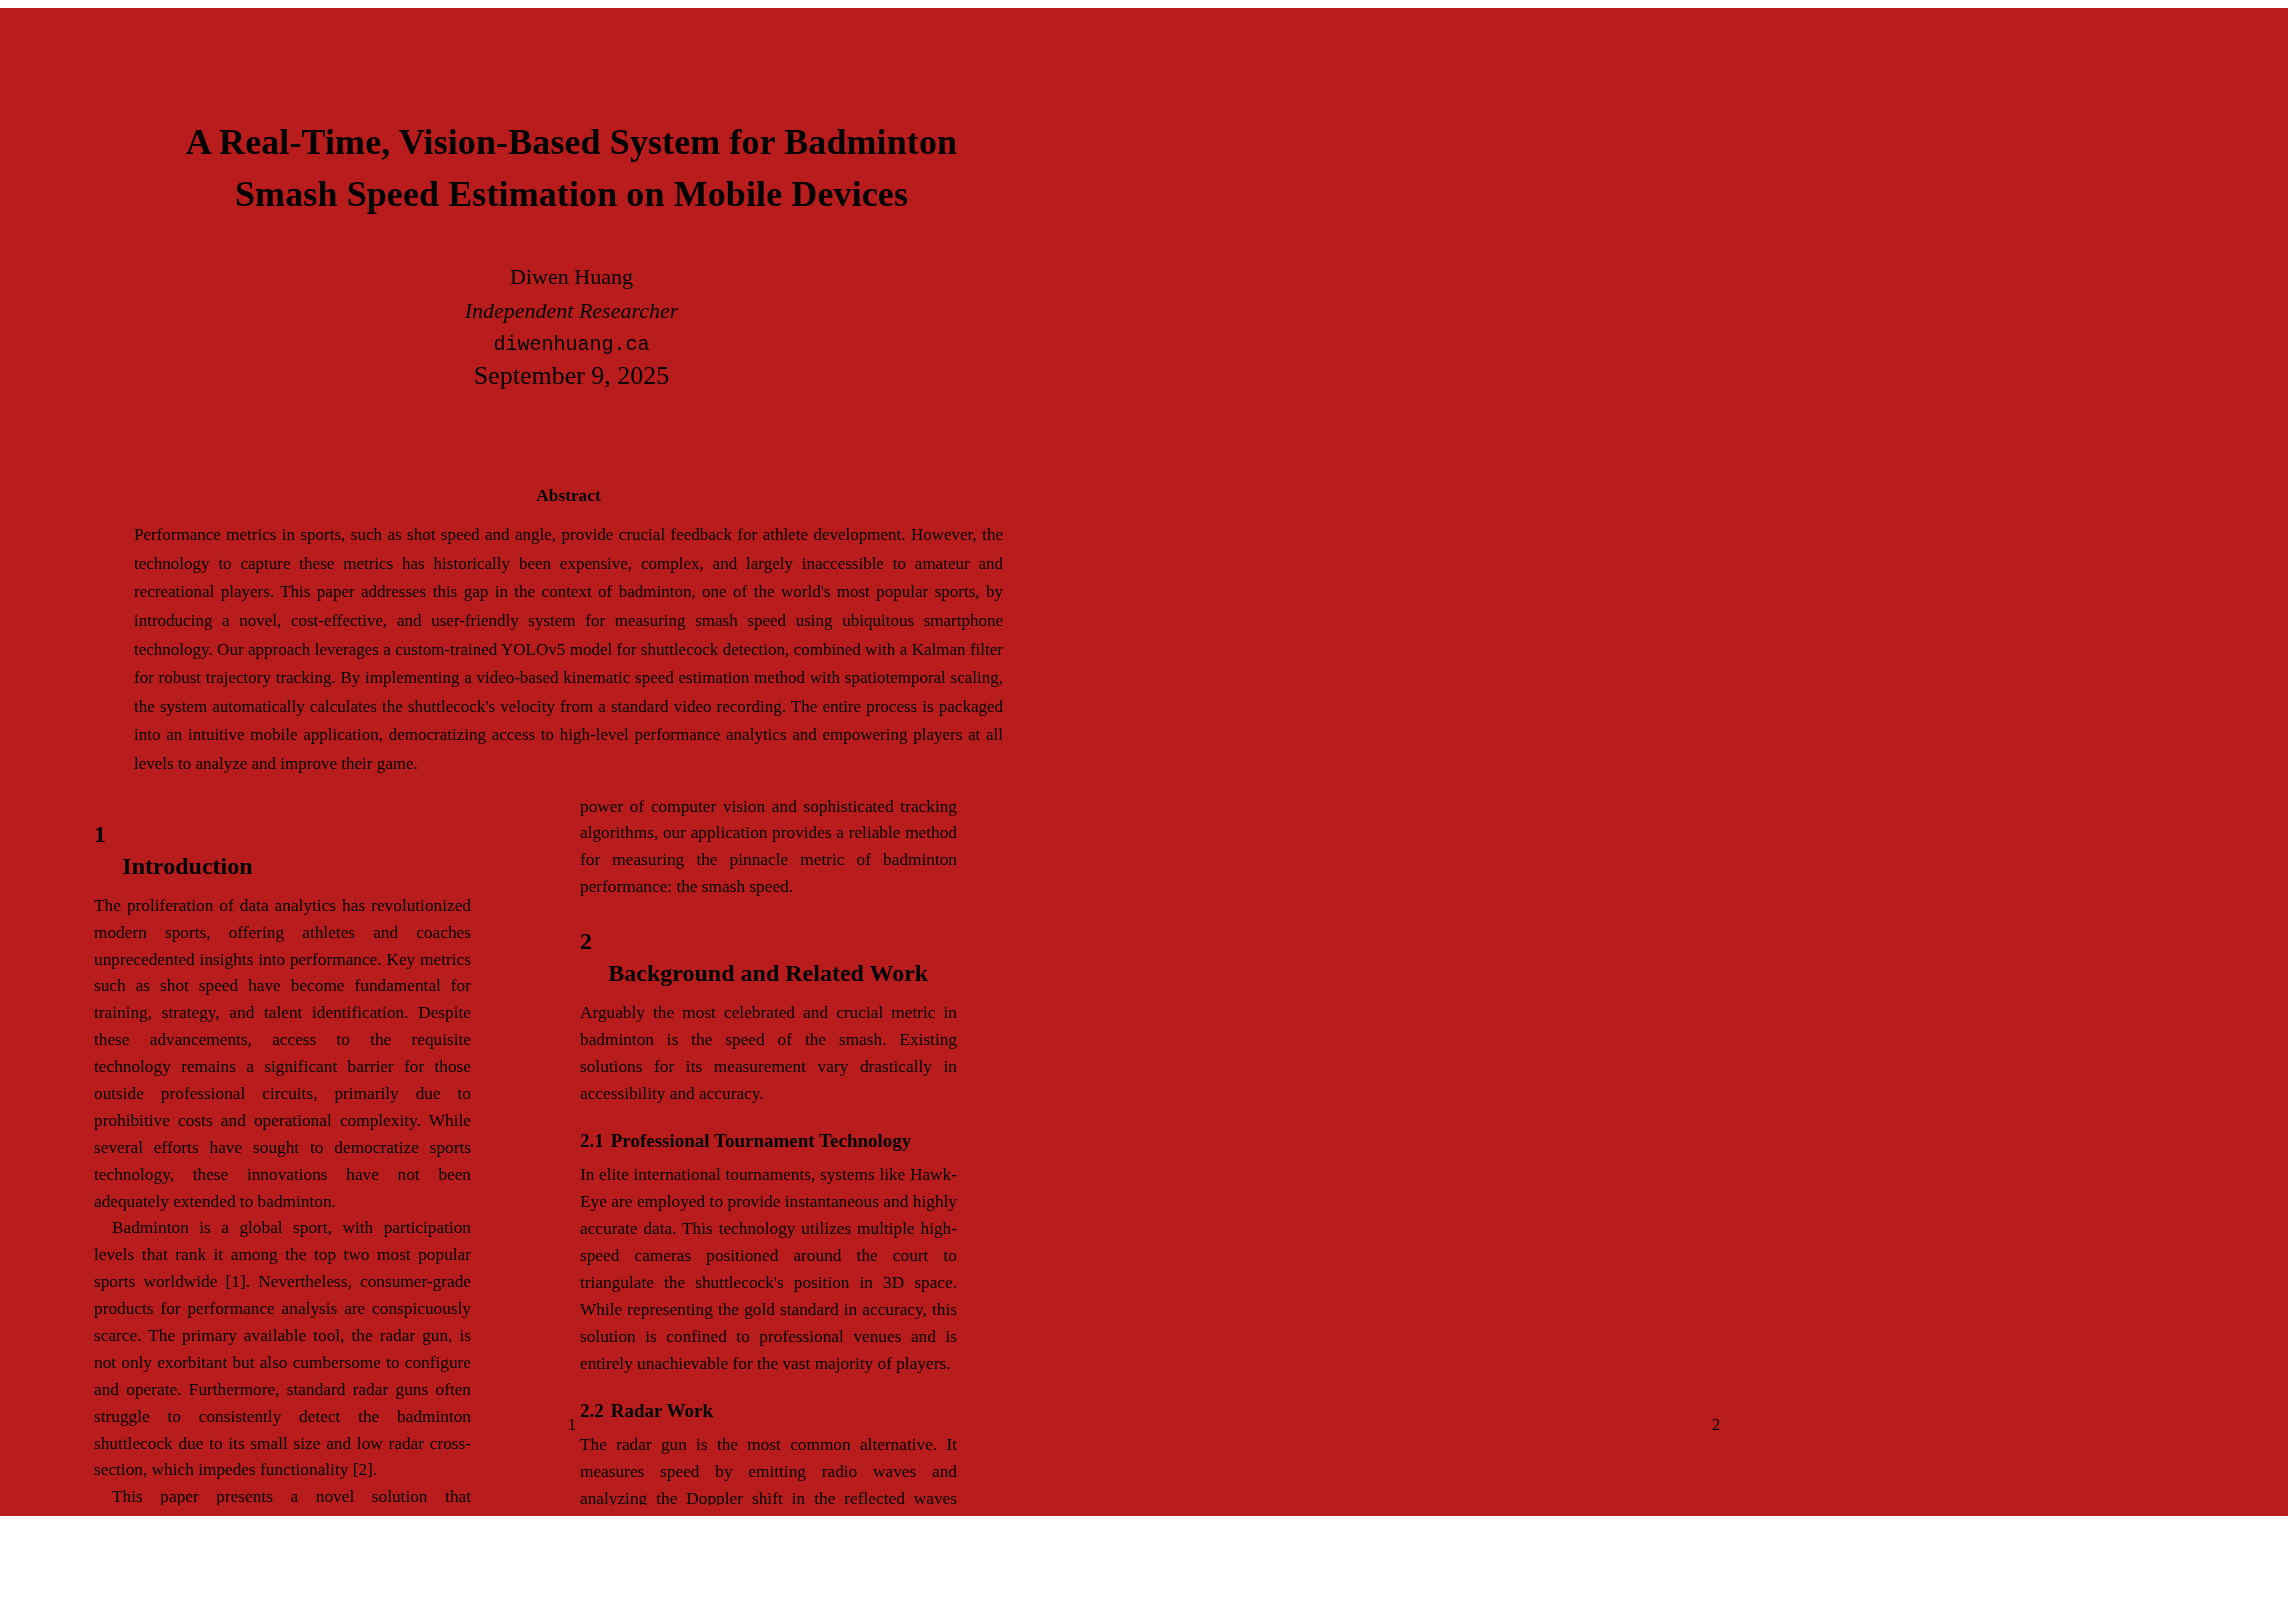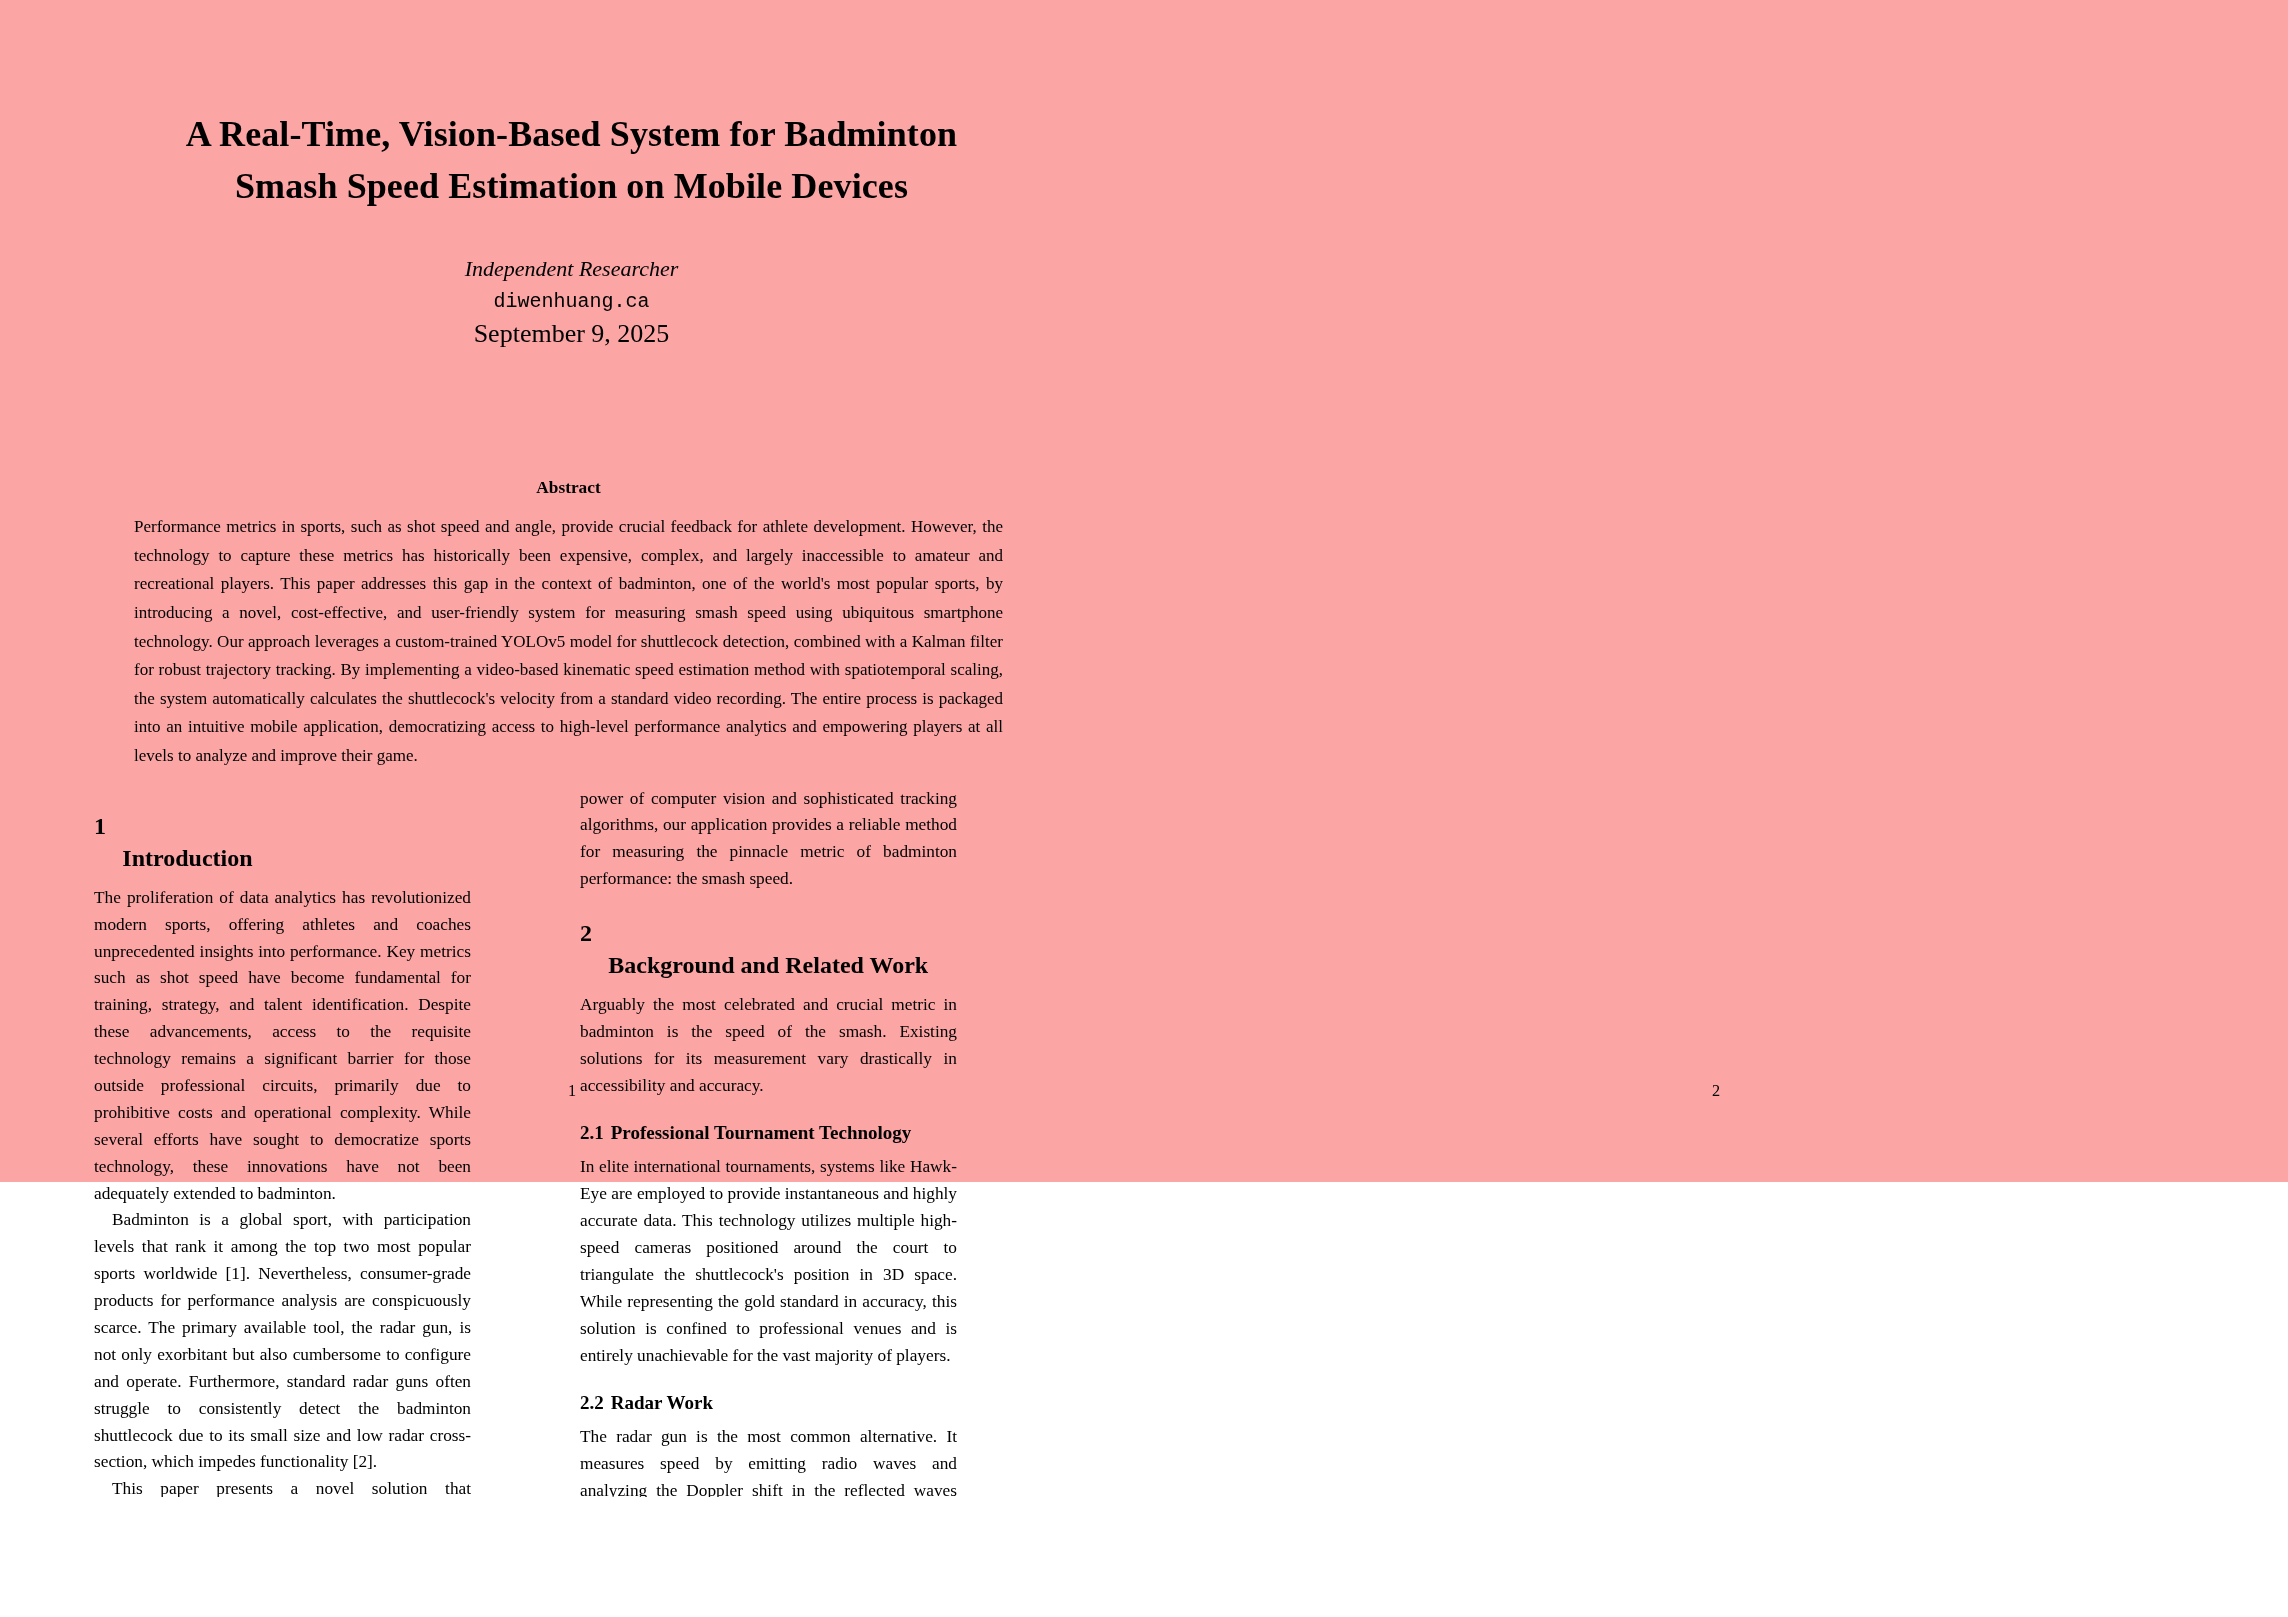--- a/index.html
+++ b/index.html
@@ -28,23 +28,23 @@
     font-size: 30px;
     letter-spacing: 0.5px;
     color: #8e8e8e;
     white-space: nowrap;
     font-family: "Liberation Serif", "DejaVu Serif", serif;
   }
 
   
   .page {
     position: absolute;
-    top: 0;
-    height: 1182px;
-    background: #fca5a5;
+    top: 8px;
+    height: 1508px;
+    background: #b91c1c;
   }
   #page-1 { left: 0px;    width: 1144px; }
   #page-2 { left: 1144px; width: 1144px; }
 
   .page-number {
     position: absolute;
     bottom: 81px;
     left: 0;
     width: 100%;
     text-align: center;
@@ -150,20 +150,21 @@
 </style>
 </head>
 <body>
 
 <div id="arxiv-stamp">arXiv:2509.05334v1  [cs.CV]  1 Sep 2025</div>
 
 <div class="page" id="page-1">
 
   <div id="title-block">
     <div id="paper-title">A Real-Time, Vision-Based System for Badminton Smash Speed Estimation on Mobile Devices</div>
+    <div id="author-name">Diwen Huang</div>
     <div id="author-affiliation">Independent Researcher</div>
     <div class="mono-line">diwenhuang.ca</div>
     <div id="paper-date">September 9, 2025</div>
   </div>
 
   <div id="abstract-block">
     <div id="abstract-heading">Abstract</div>
     <div id="abstract-text">Performance metrics in sports, such as shot speed and angle, provide crucial feedback for athlete development. However, the technology to capture these metrics has historically been expensive, complex, and largely inaccessible to amateur and recreational players. This paper addresses this gap in the context of badminton, one of the world's most popular sports, by introducing a novel, cost-effective, and user-friendly system for measuring smash speed using ubiquitous smartphone technology. Our approach leverages a custom-trained YOLOv5 model for shuttlecock detection, combined with a Kalman filter for robust trajectory tracking. By implementing a video-based kinematic speed estimation method with spatiotemporal scaling, the system automatically calculates the shuttlecock's velocity from a standard video recording. The entire process is packaged into an intuitive mobile application, democratizing access to high-level performance analytics and empowering players at all levels to analyze and improve their game.</div>
   </div>
 

